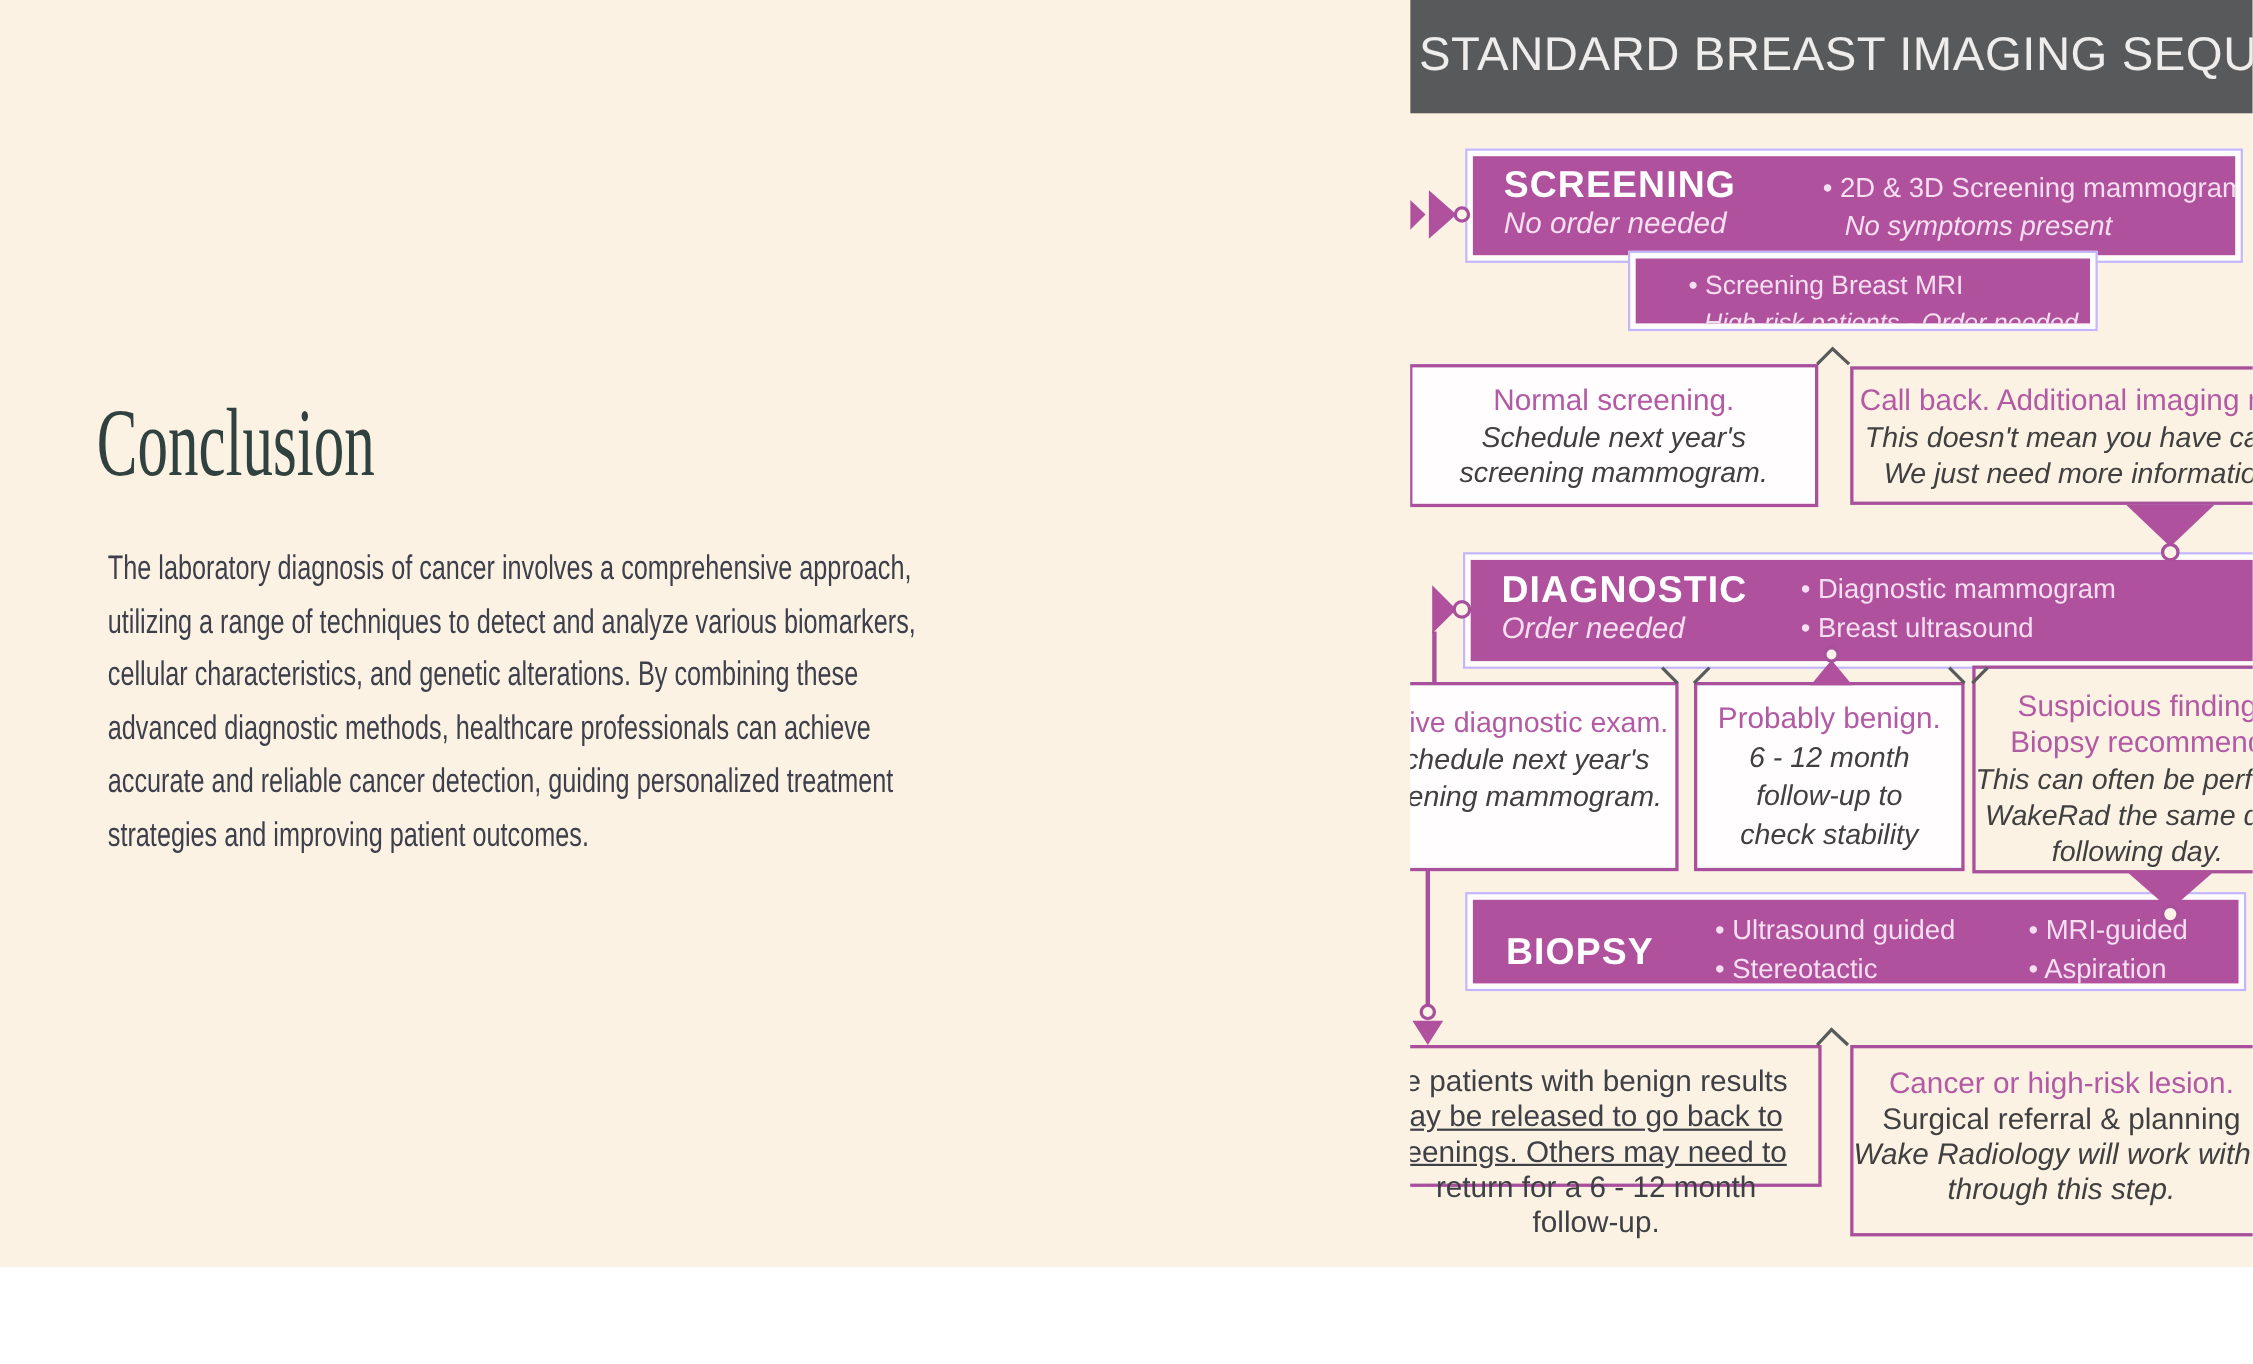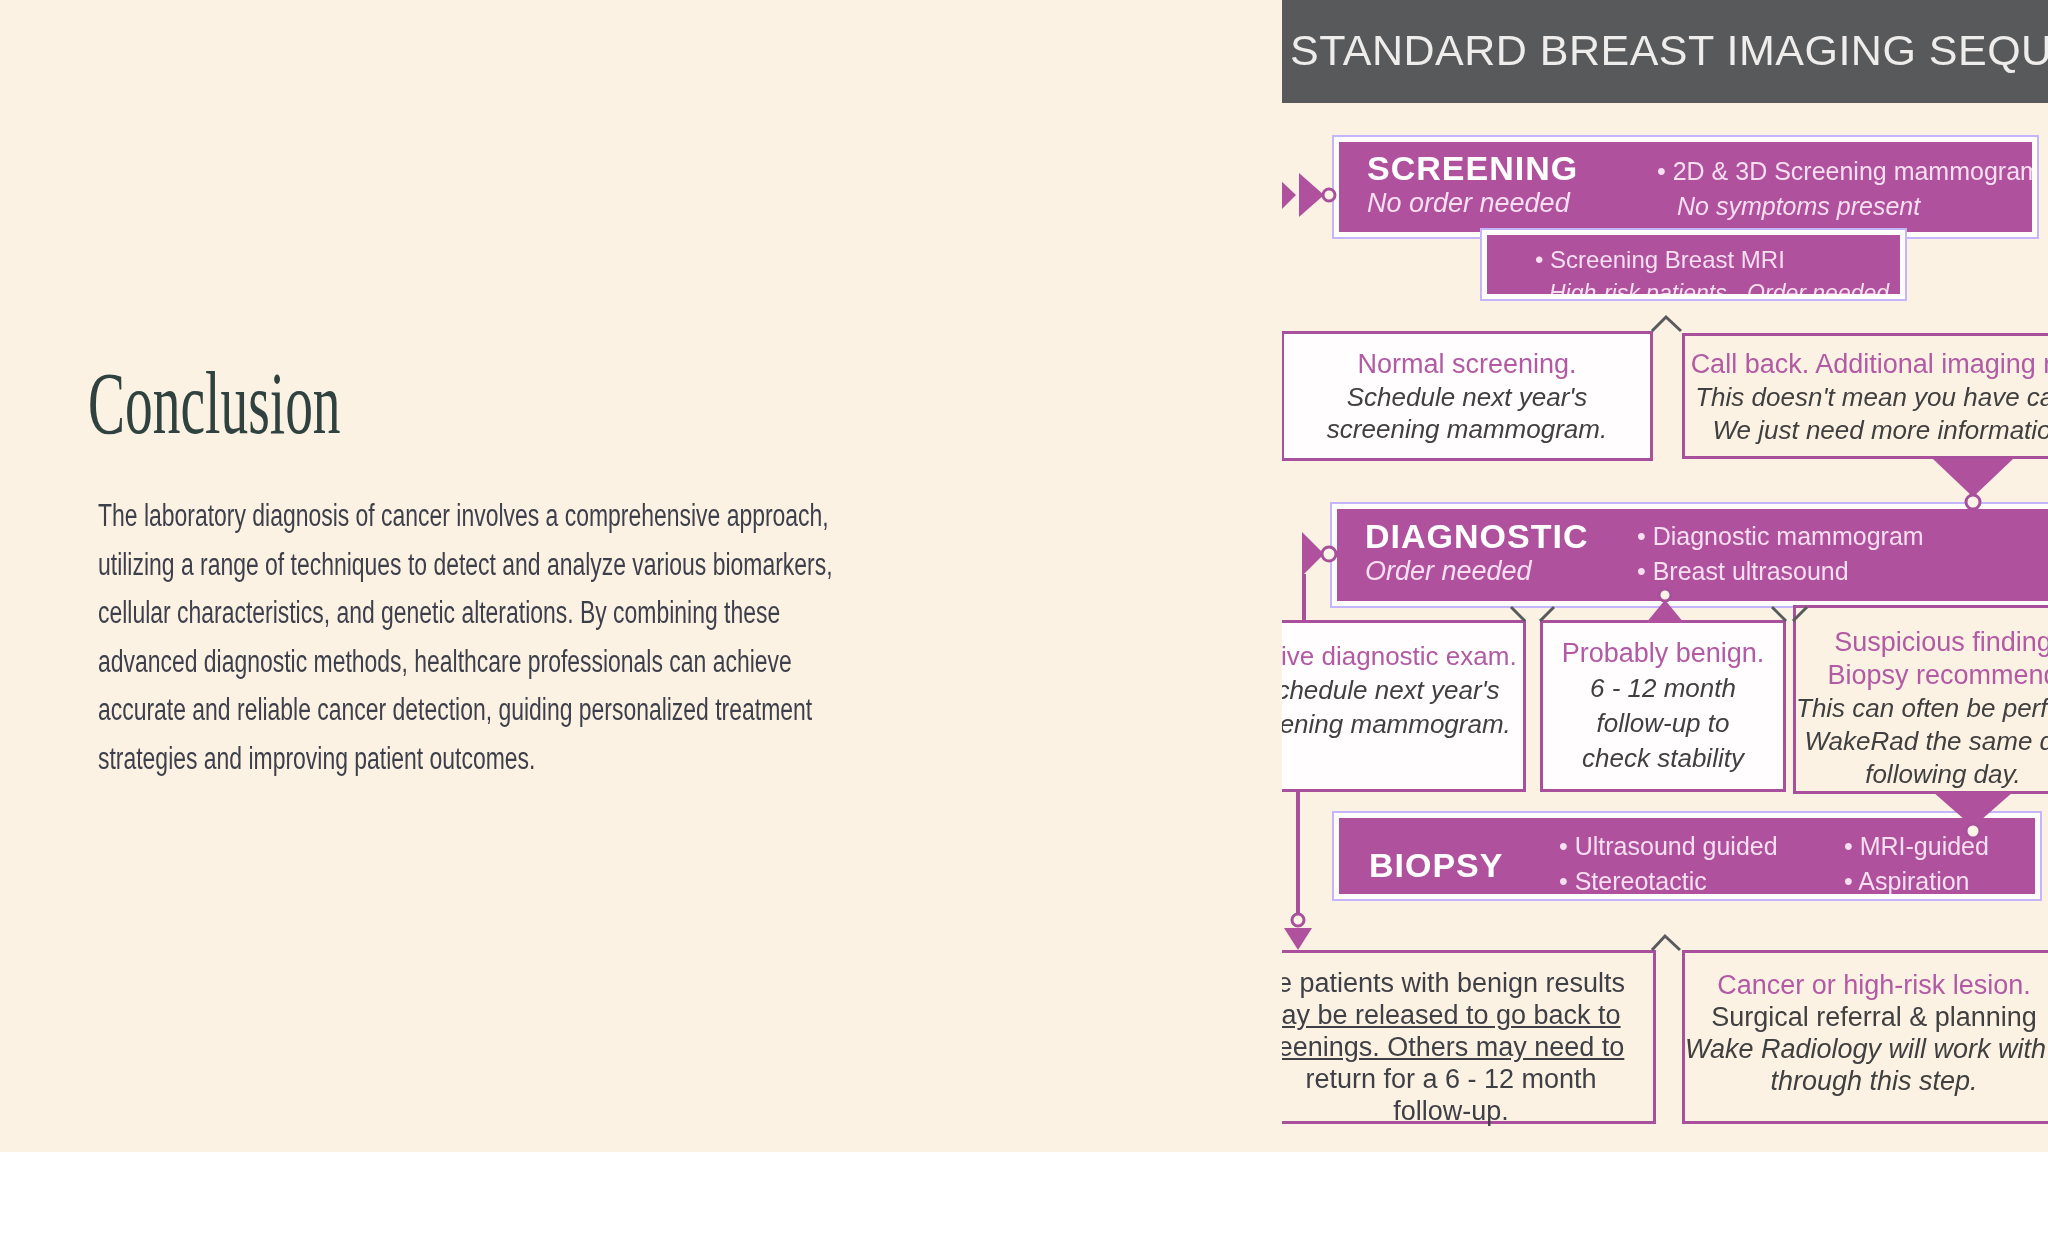--- a/index.html
+++ b/index.html
@@ -128,21 +128,21 @@
           <div class="blt">• Ultrasound guided</div>
           <div class="blt">• Stereotactic</div>
         </div>
         <div style="position:absolute;left:505px;top:11px;">
           <div class="blt">• MRI-guided</div>
           <div class="blt">• Aspiration</div>
         </div>
       </div>
     </div>
 
-    <div class="result" style="left:-36px;top:950px;width:410px;height:174px;padding-top:14px;">
+    <div class="result" style="left:-36px;top:950px;width:410px;height:129px;padding-top:14px;">
       <div class="drk" style="font-size:27px;line-height:32px;color:#3f4046;white-space:nowrap;">e patients with benign results</div>
       <div class="drk" style="font-size:27px;line-height:32px;color:#3f4046;white-space:nowrap;text-decoration:underline;">ay be released to go back to</div>
       <div class="drk" style="font-size:27px;line-height:32px;color:#3f4046;white-space:nowrap;text-decoration:underline;">eenings. Others may need to</div>
       <div class="drk" style="font-size:27px;line-height:32px;color:#3f4046;white-space:nowrap;">return for a 6 - 12 month</div>
       <div class="drk" style="font-size:27px;line-height:32px;color:#3f4046;white-space:nowrap;">follow-up.</div>
     </div>
 
     <div class="result" style="left:400px;top:950px;width:384px;height:174px;padding-top:16px;">
       <div class="mag" style="font-size:27px;line-height:32px;white-space:nowrap;">Cancer or high-risk lesion.</div>
       <div class="drk" style="font-size:27px;line-height:32px;white-space:nowrap;">Surgical referral &amp; planning</div>

